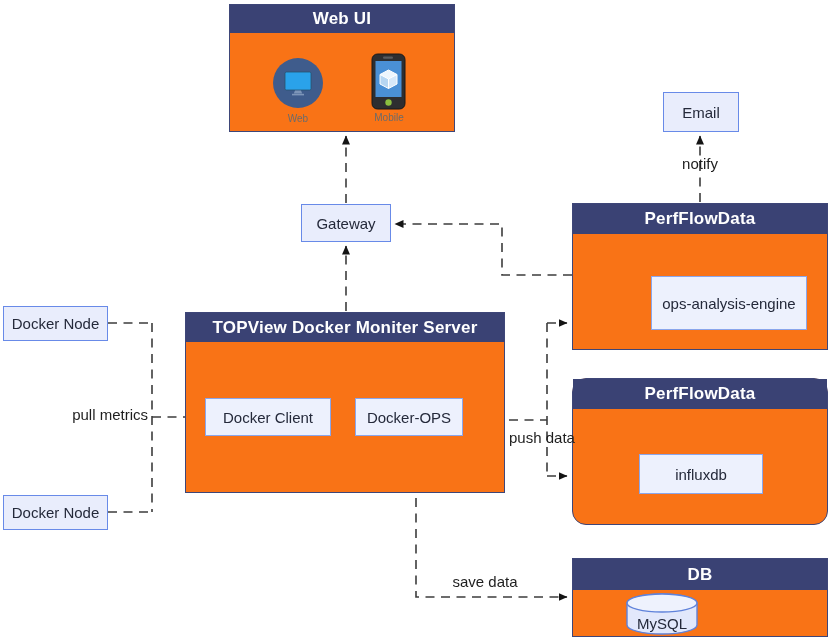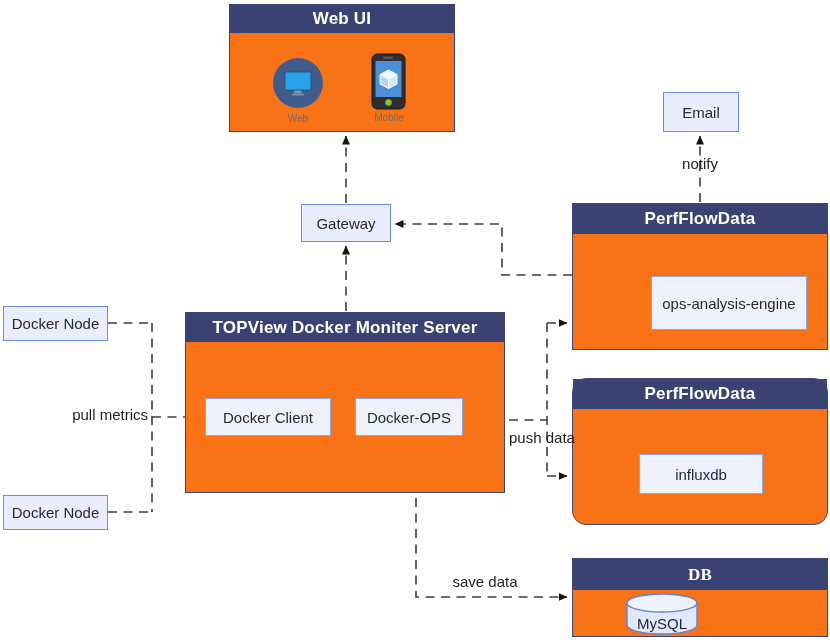--- a/index.html
+++ b/index.html
@@ -130,21 +130,21 @@
   </div>
 
   <div class="container" style="left:572px; top:378px; width:256px; height:147px;border-radius:14px;">
     <div class="hdr" style="height:30px;">PerfFlowData</div>
   </div>
   <div class="chip inner" style="left:639px; top:454px; width:124px; height:40px;">
     <span>influxdb</span>
   </div>
 
   <div class="container" style="left:572px; top:558px; width:256px; height:79px;">
-    <div class="hdr" style="height:31px;font-family:Liberation Serif, serif;">DB</div>
+    <div class="hdr" style="height:31px;">DB</div>
   </div>
   <div class="cyl-wrap" style="left:625px; top:592px;">
     <svg width="74" height="44" viewBox="0 0 74 44">
       <path d="M2 11 a35 9 0 0 1 70 0 v22 a35 9 0 0 1 -70 0 z" fill="#e2e8fb" stroke="#5f82da" stroke-width="1.4"></path>
       <ellipse cx="37" cy="11" rx="35" ry="9" fill="#eef2fd" stroke="#5f82da" stroke-width="1.4"></ellipse>
       <text x="37" y="37" text-anchor="middle" font-size="15" fill="#24293a">MySQL</text>
     </svg>
   </div>
 
   <div class="edge-label" style="left:60px; top:406px; width:88px; text-align:right;">pull metrics</div>

